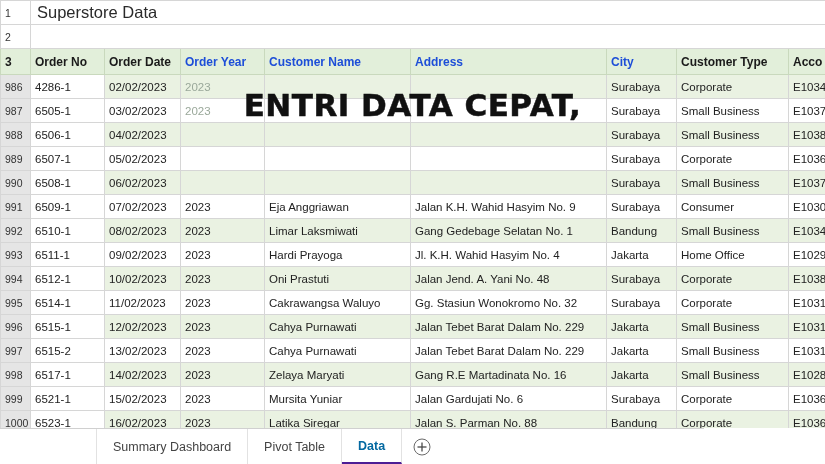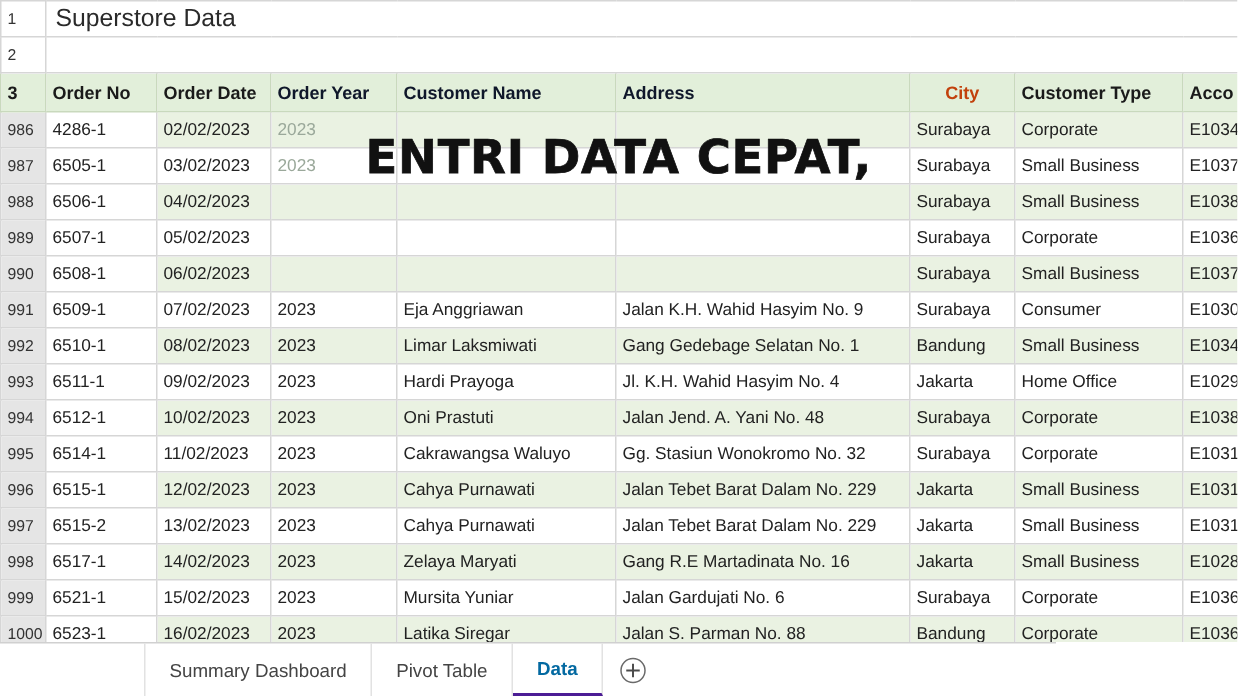--- a/index.html
+++ b/index.html
@@ -64,22 +64,22 @@
 
   
   tr.hdr td {
     background: #e2efda;
     font-weight: bold;
     color: #1a1a1a;
     height: 26px;
     font-size: 12px;
     border: 1px solid #c9d9bd;
   }
-  tr.hdr td.ghost { color: #0f172a; }
-  tr.hdr td.c-city { text-align: center; color:#c2410c; }
+  tr.hdr td.ghost { color: #1d4ed8; }
+  tr.hdr td.c-city { text-align: left; color:#1d4ed8; }
   tr.hdr td.c-acc  { color: #1a1a1a; }
 
   
   tr.band td.data { background: #eaf2e2; }
   tr.plain td.data { background: #ffffff; }
 
   .title-row td {
     border: none;
     height: 22px;
     background: #ffffff;

